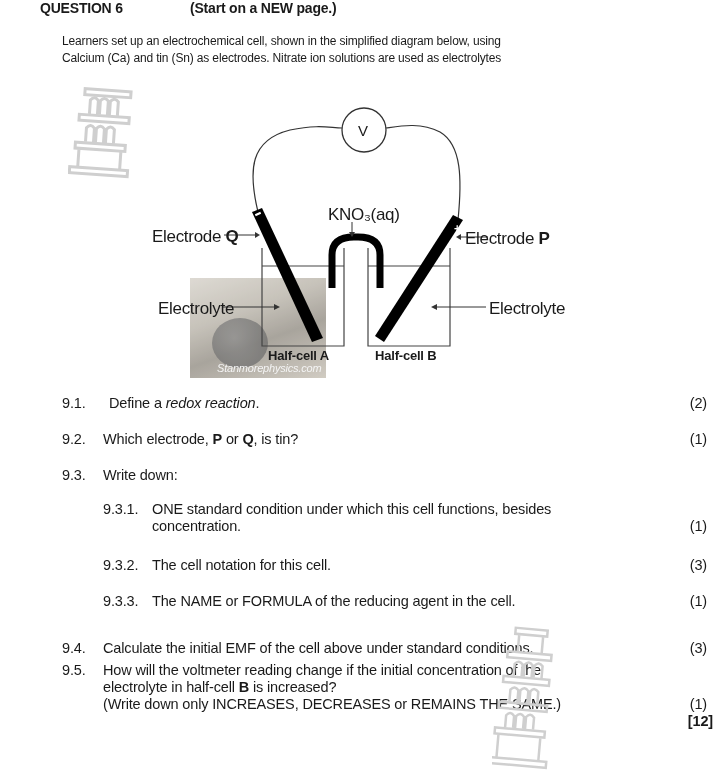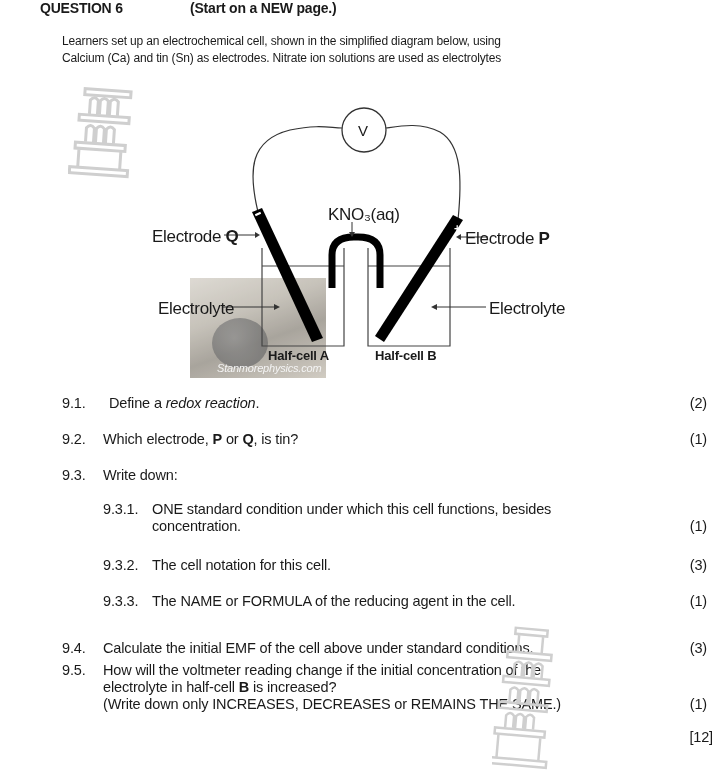--- a/index.html
+++ b/index.html
@@ -7,21 +7,21 @@
       width: 723px; height: 772px; position: relative; overflow: hidden;
       background: #ffffff; color: #1a1a1a;
       font-family: "Liberation Sans", "DejaVu Sans", sans-serif;
     }
     .abs { position: absolute; }
     .title { font-weight: bold; font-size: 14px; top: 0px; left: 40px; letter-spacing: -0.2px; }
     .title .q { display: inline-block; width: 150px; }
     .intro { left: 62px; top: 33px; width: 620px; font-size: 12px; line-height: 17px; letter-spacing: -0.15px; }
     .q-line { font-size: 14.5px; letter-spacing: -0.15px; }
     .marks { position: absolute; right: 15px; font-size: 14.5px; }
-    .total { font-weight: normal; margin-top: 16px; }
+    .total { font-weight: bold; }
     .watermark-photo {
       position: absolute; left: 190px; top: 278px; width: 136px; height: 100px;
       background: linear-gradient(160deg, #d8d4cc 0%, #bdb8ae 35%, #9a958c 60%, #c9c3b8 100%);
       opacity: 0.85;
     }
     .watermark-photo .pot {
       position: absolute; left: 22px; top: 40px; width: 56px; height: 50px; border-radius: 50%;
       background: radial-gradient(circle at 40% 40%, #777, #444);
       opacity: 0.7;
     }

